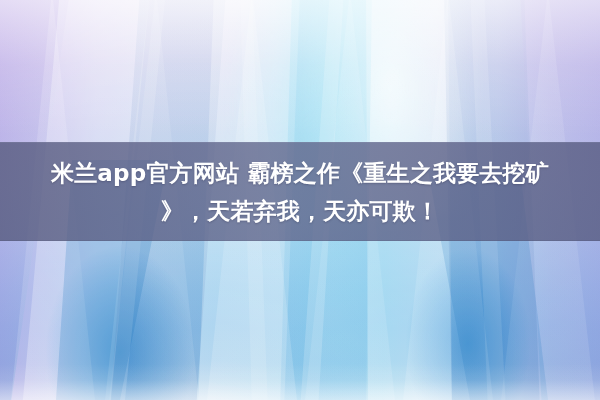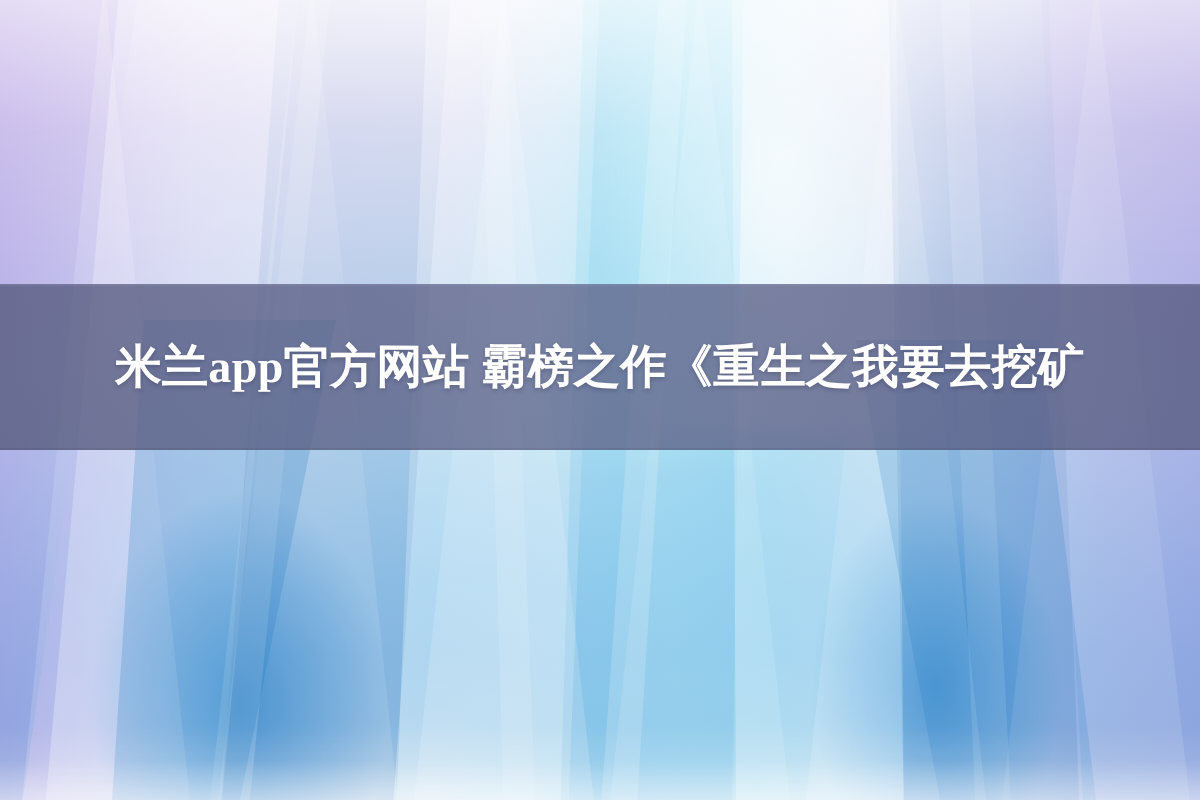--- a/index.html
+++ b/index.html
@@ -100,34 +100,33 @@
   }
   .bg-botglow{
     position:absolute;left:0;right:0;bottom:0;height:9%;
     background:linear-gradient(0deg,rgba(255,255,255,.50) 0%,rgba(255,255,255,.10) 55%,rgba(255,255,255,0) 100%);
     pointer-events:none;
   }
 
   
   .caption-band{
     position:absolute;left:0;right:0;
-    top:142px;height:83px;
+    top:142px;height:99px;
     background:linear-gradient(90deg,
        rgba(86,90,126,.80) 0%,
        rgba(92,96,134,.80) 22%,
        rgba(96,102,140,.79) 45%,
        rgba(92,97,136,.80) 70%,
        rgba(88,92,130,.81) 100%);
     box-shadow:inset 0 1px 0 rgba(255,255,255,.06),
                inset 0 -1px 0 rgba(0,0,0,.06);
     display:flex;
     flex-direction:column;
     align-items:center;
     justify-content:center;
-    font-family:Liberation Serif, serif;
   }
 
   .caption-text{
     margin:0;
     width:100%;
     padding:0 6px;
     box-sizing:border-box;
     text-align:center;
     color:#ffffff;
     font-weight:700;
@@ -198,15 +197,16 @@
       <polygon points="72,160 168,160 120,400 56,400" fill="#1272bd" opacity=".20"></polygon>
       <polygon points="428,170 520,170 548,400 470,400" fill="#1272bd" opacity=".17"></polygon>
     </svg>
   </div>
 
   <div class="bg-topglow"></div>
   <div class="bg-botglow"></div>
 
   <div class="caption-band">
     <p class="caption-text">米兰app官方网站 霸榜之作《重生之我要去挖矿</p>
+    <p class="caption-text">》，天若弃我，天亦可欺！</p>
   </div>
 
 </div>
 
 </body></html>

